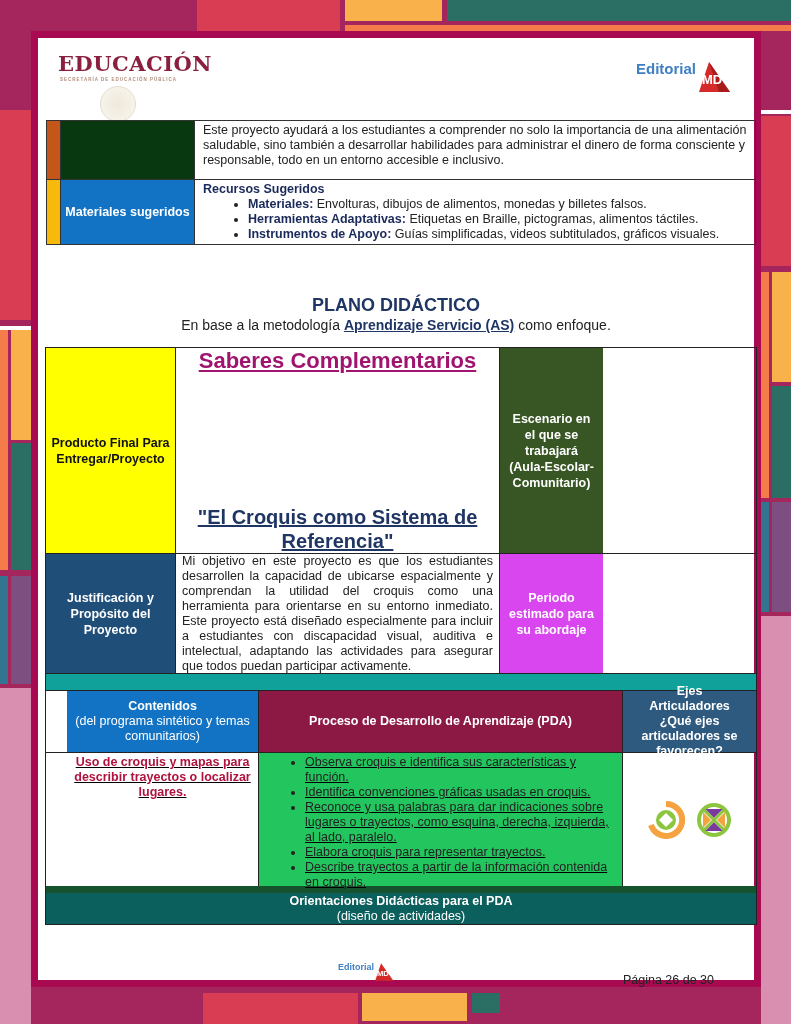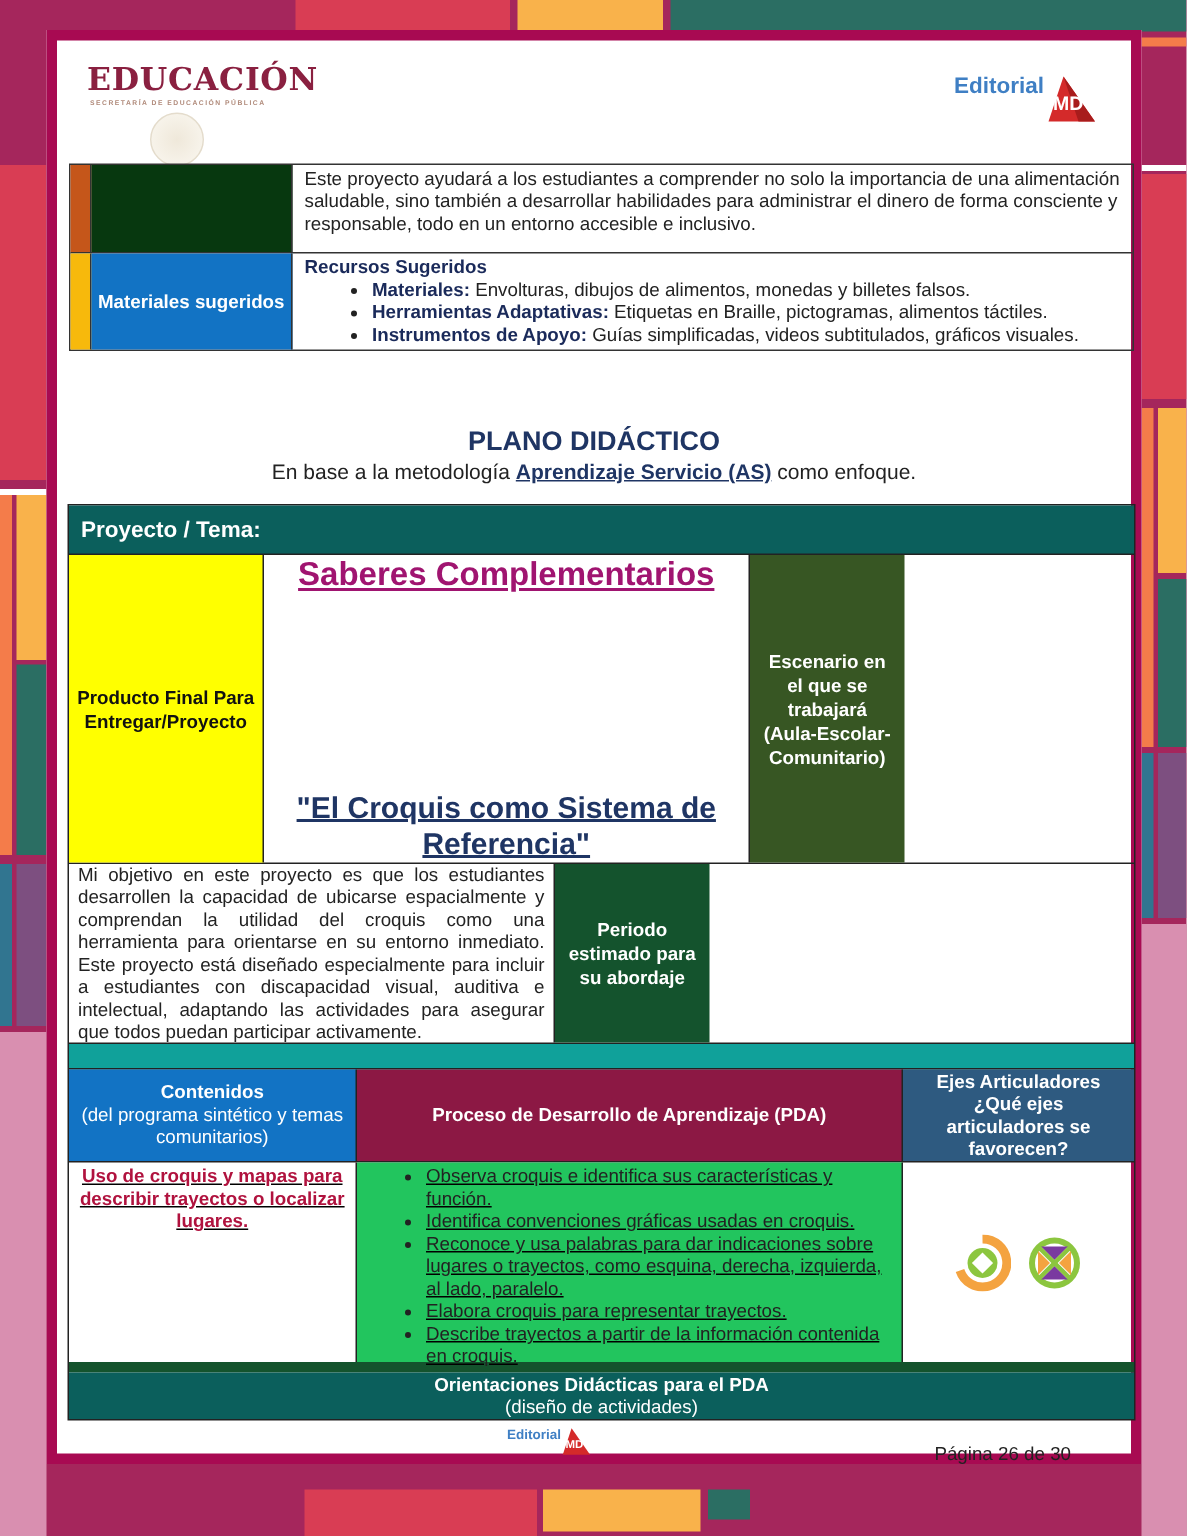--- a/index.html
+++ b/index.html
@@ -2,21 +2,21 @@
 <html><head>
 <meta charset="utf-8">
 <style>
   * { box-sizing: border-box; margin: 0; padding: 0; }
   html, body { width: 791px; height: 1024px; overflow: hidden; }
   body { position: relative; background: #a5265c; font-family: "Liberation Sans", sans-serif; }
 
   
   .bg { position: absolute; }
   .page {
-    position: absolute; left: 31px; top: 20px; width: 730px; height: 956px;
+    position: absolute; left: 31px; top: 31px; width: 730px; height: 956px;
     background: #ffffff; border: 7px solid #a80a52;
   }
   .edu-title { position: absolute; left: 20px; top: 13px; font-family: "DejaVu Serif", serif; font-size: 21px; font-weight: bold; color: #8a2040; letter-spacing: 0.5px; }
   .edu-sub { position: absolute; left: 22px; top: 39px; font-size: 4.5px; color: #b08a7a; letter-spacing: 1px; font-weight: bold; }
   .seal { position: absolute; left: 62px; top: 48px; width: 36px; height: 36px; border-radius: 50%; border: 1px solid #e4dccc; background: radial-gradient(circle, #efe8da 0%, #f7f3ea 70%); }
 
   .ed-logo { position: absolute; display: flex; }
   .ed-text { color: #3f7fc4; font-weight: bold; }
 
   
@@ -71,21 +71,21 @@
   }
 
   .just-text { padding: 0 6px; text-align: justify; font-size: 12.5px; line-height: 15px; color: #222; display: block; }
   .sug { color: #1f3564; font-weight: bold; font-size: 12.5px; line-height: 15px; }
   .sug-blank { display: inline-block; width: 60px; border-bottom: 1px solid #1f3564; }
   .sug-u { text-decoration: underline; }
 
   .teal-sep { height: 17px; background: #10a19a; border-bottom: 1px solid #222; }
   .r3 { display: flex; height: 62px; border-bottom: 1px solid #222; }
   .r4 { display: flex; height: 140px; border-bottom: 7px solid #14532d; text-decoration: underline; }
-  .d1 { width: 192px; }
+  .d1 { width: 192px; margin-left: 21px; }
   .d2 { width: 364px; }
   .d3 { flex: 1; }
   .cont-hdr { color: #fff; font-size: 12.5px; line-height: 15px; }
   .uso { color: #b0123e; font-weight: bold; font-size: 12.5px; line-height: 15px; align-items: flex-start; padding-top: 2px; }
   .pda { background: #22c55e; align-items: flex-start; justify-content: flex-start; text-align: left; padding-top: 2px; }
   .pda ul { margin-left: 46px; margin-right: 8px; font-size: 12.5px; line-height: 15px; color: #222; }
   .pda li { list-style: disc; }
   .ejes-icons { display: flex; gap: 10px; align-items: center; }
 
   .orient { height: 31px; background: #0b5f5c; color: #fff; text-align: center; font-size: 12.5px; line-height: 15px; padding-top: 1px; }
@@ -155,36 +155,36 @@
       </div>
     </div>
   </div>
 
   <div class="plan-title">PLANO DIDÁCTICO</div>
   <div class="plan-sub">
     <span>En base a la metodología </span><a>Aprendizaje Servicio (AS)</a><span> como enfoque.</span>
   </div>
 
   <div class="main">
-    <div class="proj-hdr">Proyecto / Tema:</div>
 
     <div class="r1">
       <div class="cell c1 lbl-k" style="background:#ffff00;">Producto Final Para Entregar/Proyecto</div>
       <div class="cell c2" style="flex-direction:column;padding:0 12px;">
         <div class="title-magenta">Saberes Complementarios</div>
         <div class="title-navy">"El Croquis como Sistema de Referencia"</div>
       </div>
       <div class="cell c3 lbl-w" style="background:#375623;padding:0 6px;">Escenario en el que se trabajará (Aula-Escolar-Comunitario)</div>
     </div>
 
     <div class="r2">
+      <div class="cell c1 lbl-w" style="background:#1f4e79;padding:0 6px;">Justificación y Propósito del Proyecto</div>
       <div class="cell c2">
         <div class="just-text">Mi objetivo en este proyecto es que los estudiantes desarrollen la capacidad de ubicarse espacialmente y comprendan la utilidad del croquis como una herramienta para orientarse en su entorno inmediato. Este proyecto está diseñado especialmente para incluir a estudiantes con discapacidad visual, auditiva e intelectual, adaptando las actividades para asegurar que todos puedan participar activamente.</div>
       </div>
-      <div class="cell c3 lbl-w" style="background:#14532d;padding:0 6px;">Periodo estimado para su abordaje</div>
+      <div class="cell c3 lbl-w" style="background:#d946ef;padding:0 6px;">Periodo estimado para su abordaje</div>
     </div>
 
     <div class="teal-sep"></div>
 
     <div class="r3">
       <div class="cell d1 cont-hdr" style="background:#1273c4;flex-direction:column;padding:0 8px;">
         <div style="font-weight:bold;">Contenidos</div>
         <div>(del programa sintético y temas comunitarios)</div>
       </div>
       <div class="cell d2 cont-hdr" style="background:#8c1844;font-weight:bold;">Proceso de Desarrollo de Aprendizaje (PDA)</div>

